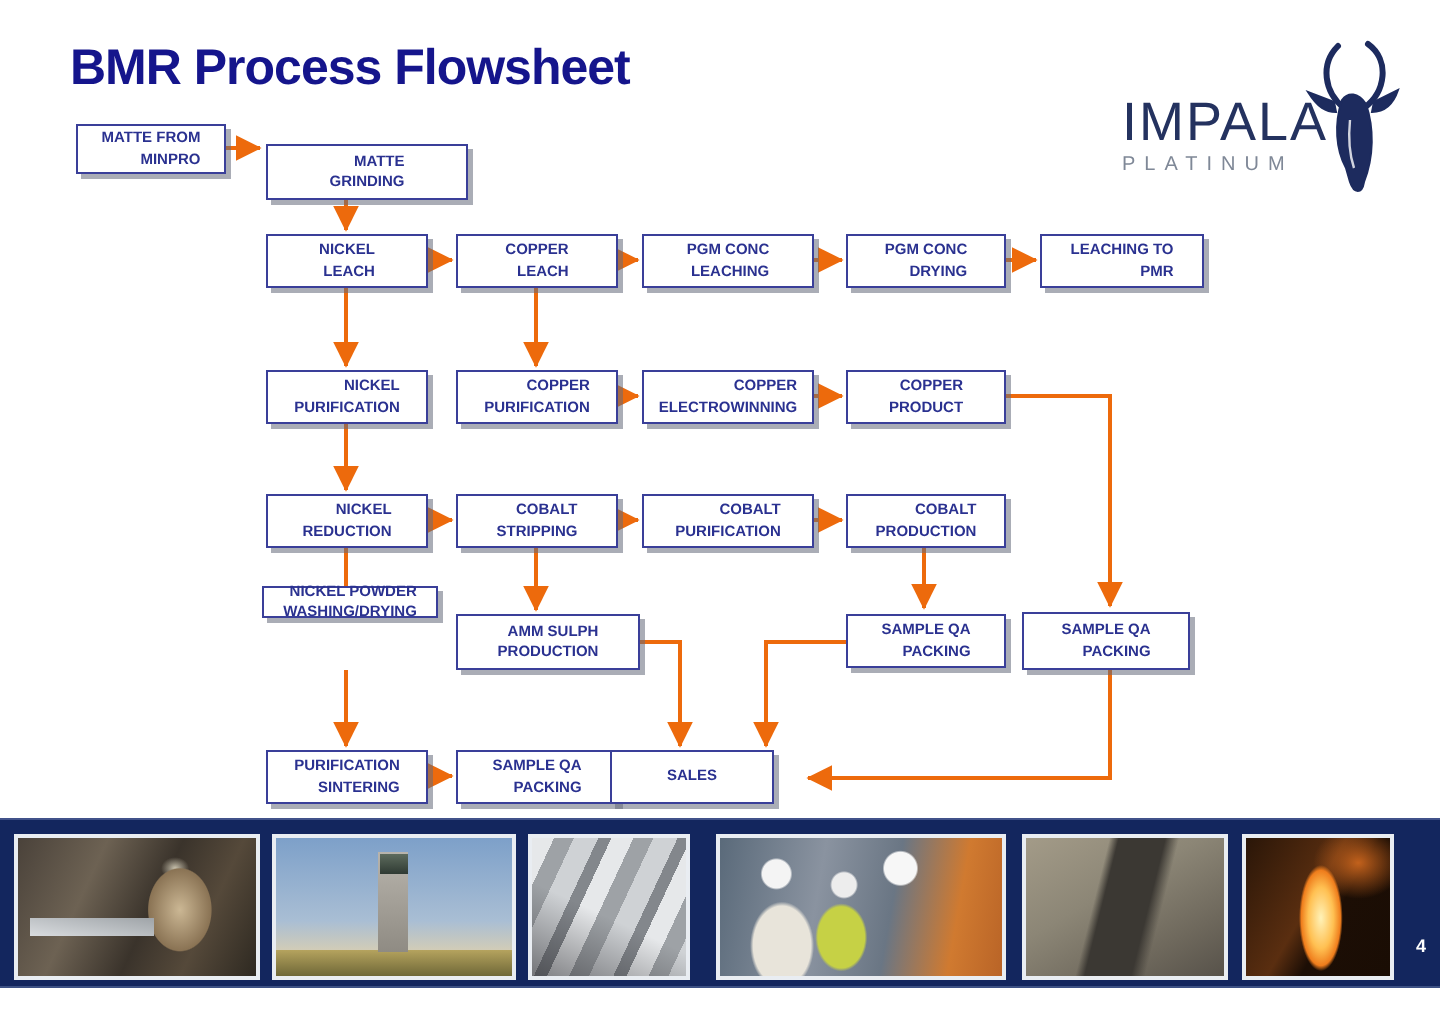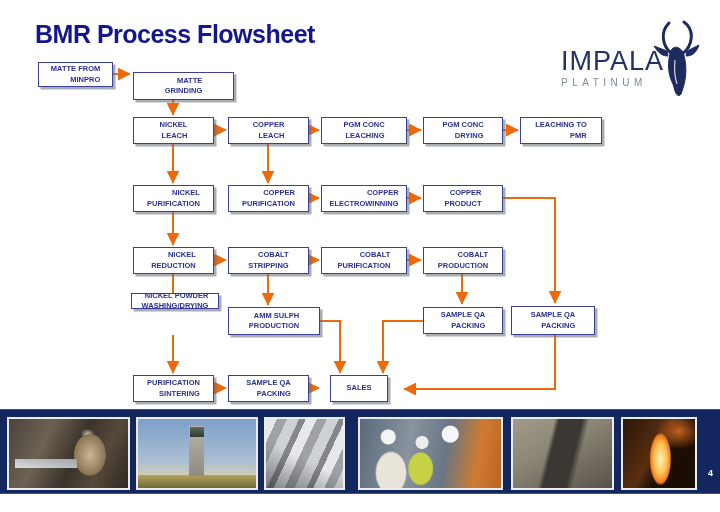--- a/index.html
+++ b/index.html
@@ -178,21 +178,21 @@
 PRODUCTION</div>
   <div class="node" style="left:423px;top:307px;width:80px;height:27px">SAMPLE QA
 PACKING</div>
   <div class="node" style="left:511px;top:306px;width:84px;height:29px">SAMPLE QA
 PACKING</div>
 
   <div class="node" style="left:133px;top:375px;width:81px;height:27px">PURIFICATION
 SINTERING</div>
   <div class="node" style="left:228px;top:375px;width:81px;height:27px">SAMPLE QA
 PACKING</div>
-  <div class="node" style="left:330px;top:375px;width:58px;height:27px">SALES</div>
+  <div class="node" style="left:305px;top:375px;width:82px;height:27px">SALES</div>
 
   <div class="band">
     <div class="photo photo-1"></div>
     <div class="photo photo-2"></div>
     <div class="photo photo-3"></div>
     <div class="photo photo-4"></div>
     <div class="photo photo-5"></div>
     <div class="photo photo-6"></div>
     <div class="page-num">4</div>
   </div>

